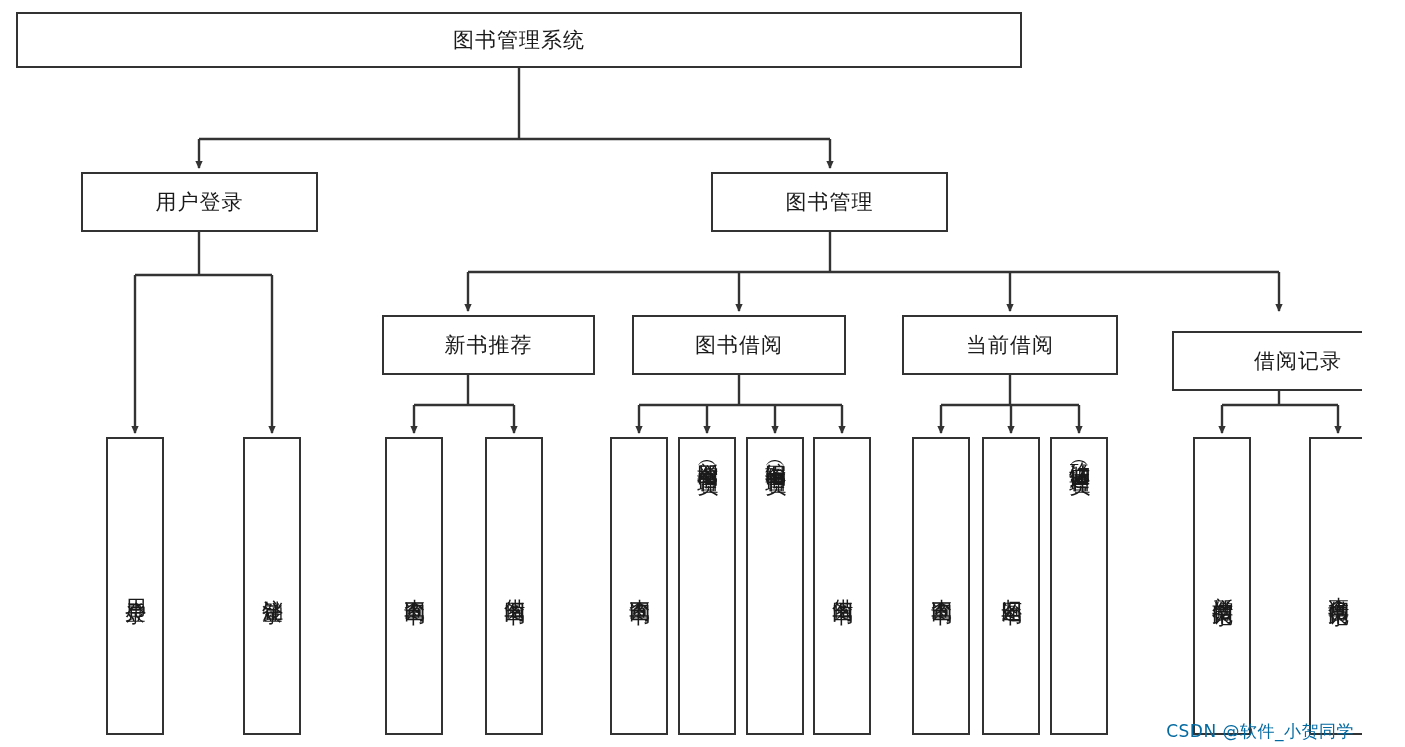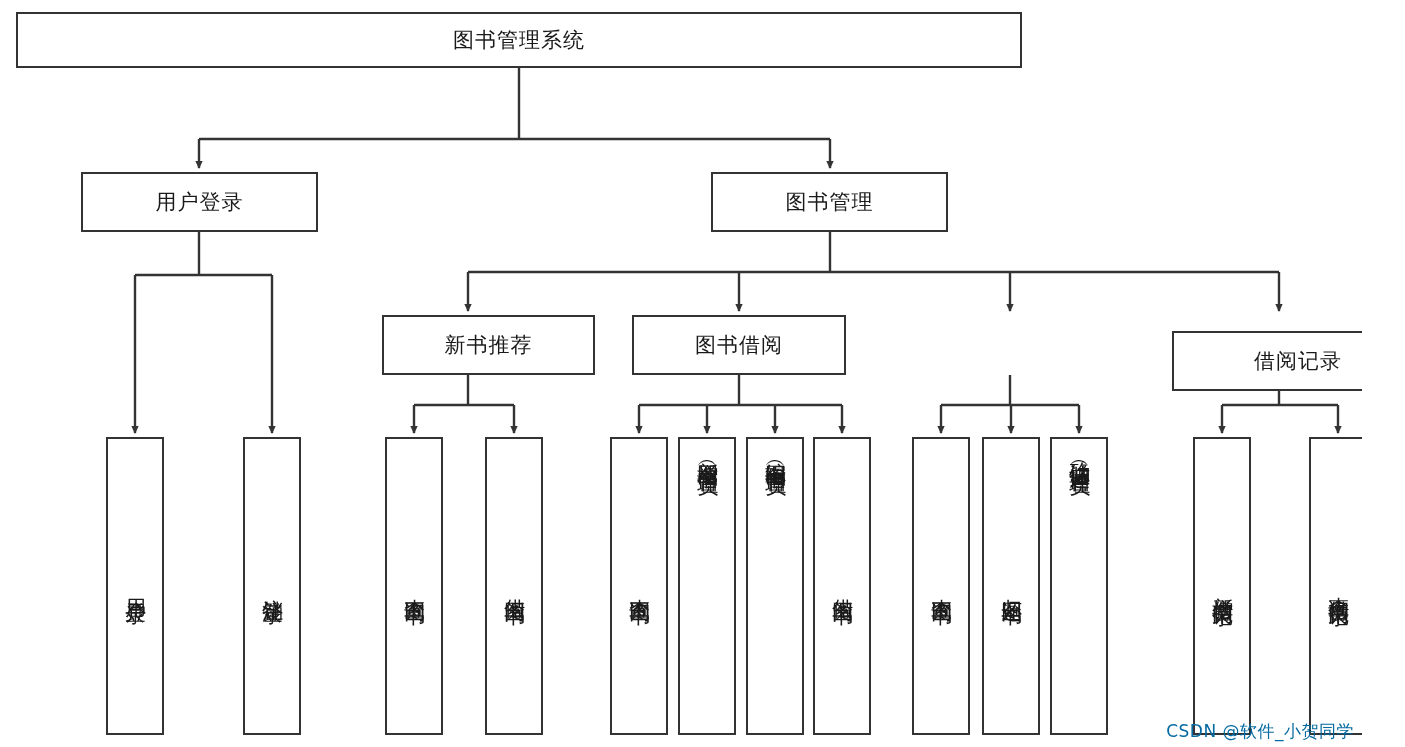--- a/index.html
+++ b/index.html
@@ -132,20 +132,23 @@
   <div class="node node-h" style="left:711px; top:172px; width:237px; height:60px;">
     <span>图书管理</span>
   </div>
 
   <div class="node node-h" style="left:362px; top:315px; width:213px; height:60px;margin-left:20px;">
     <span>新书推荐</span>
   </div>
   <div class="node node-h" style="left:632px; top:315px; width:214px; height:60px;text-align:center;">
     <span>图书借阅</span>
   </div>
+  <div class="node node-h" style="left:902px; top:315px; width:216px; height:60px;">
+    <span>当前借阅</span>
+  </div>
   <div class="node node-h" style="left:1172px; top:331px; width:214px; height:60px;padding-left:38px;">
     <span>借阅记录</span>
   </div>
 
   <div class="node node-v vcenter" style="left:106px; top:437px; width:58px; height:298px;">
     <span class="vlabel">用户登录</span>
   </div>
   <div class="node node-v vcenter" style="left:243px; top:437px; width:58px; height:298px;">
     <span class="vlabel">注销登录</span>
   </div>

